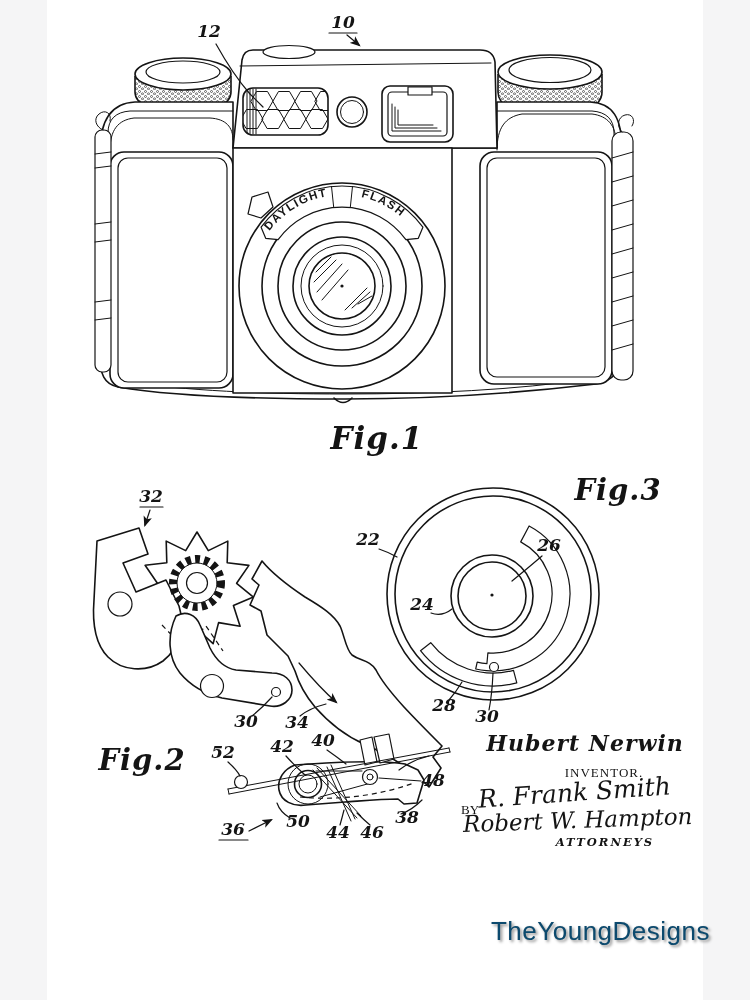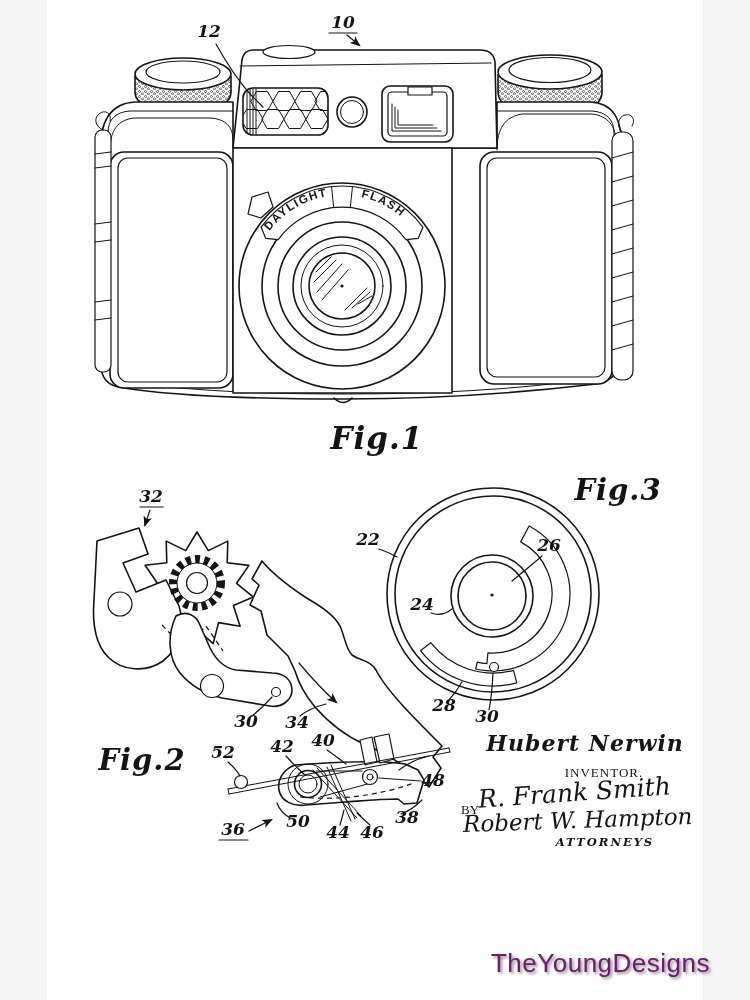--- a/index.html
+++ b/index.html
@@ -17,22 +17,22 @@
   .dash{stroke:#141414;fill:none;stroke-width:1.2;stroke-dasharray:5 4;}
   .reflabel{font:italic 700 17px "DejaVu Serif",serif;fill:#141414;}
   .figcap{font:italic 700 29px "DejaVu Serif",serif;fill:#141414;letter-spacing:1px;}
   .dialtext{font:700 11.5px "Liberation Sans",sans-serif;fill:#141414;letter-spacing:1.5px;}
   .invname{font:italic 700 22px "DejaVu Serif",serif;fill:#141414;letter-spacing:1px;}
   .invtitle{font:13px "Liberation Serif",serif;fill:#141414;letter-spacing:1px;}
   .bylabel{font:13px "Liberation Serif",serif;fill:#141414;}
   .sig{font:italic 25px "DejaVu Serif",serif;fill:#141414;}
   .sig2{font:italic 23px "DejaVu Serif",serif;fill:#141414;}
   .attys{font:italic 700 11.5px "DejaVu Serif",serif;fill:#141414;letter-spacing:2px;}
-  .watermark{position:absolute;top:948px;right:40px;font:26px "Liberation Sans",sans-serif;
-             color:#701a75;text-shadow:2px 2px 3px #909090,0 0 1px #cfcfcf;letter-spacing:0.5px;}
+  .watermark{position:absolute;top:916px;right:40px;font:26px "Liberation Sans",sans-serif;
+             color:#0c4a6e;text-shadow:2px 2px 3px #909090,0 0 1px #cfcfcf;letter-spacing:0.5px;}
 </style>
 </head>
 <body>
 
 <div class="stage">
   <div class="side-strip left"></div>
   <div class="side-strip right"></div>
 
   <svg width="750" height="1000" viewBox="0 0 750 1000">
     <defs>

